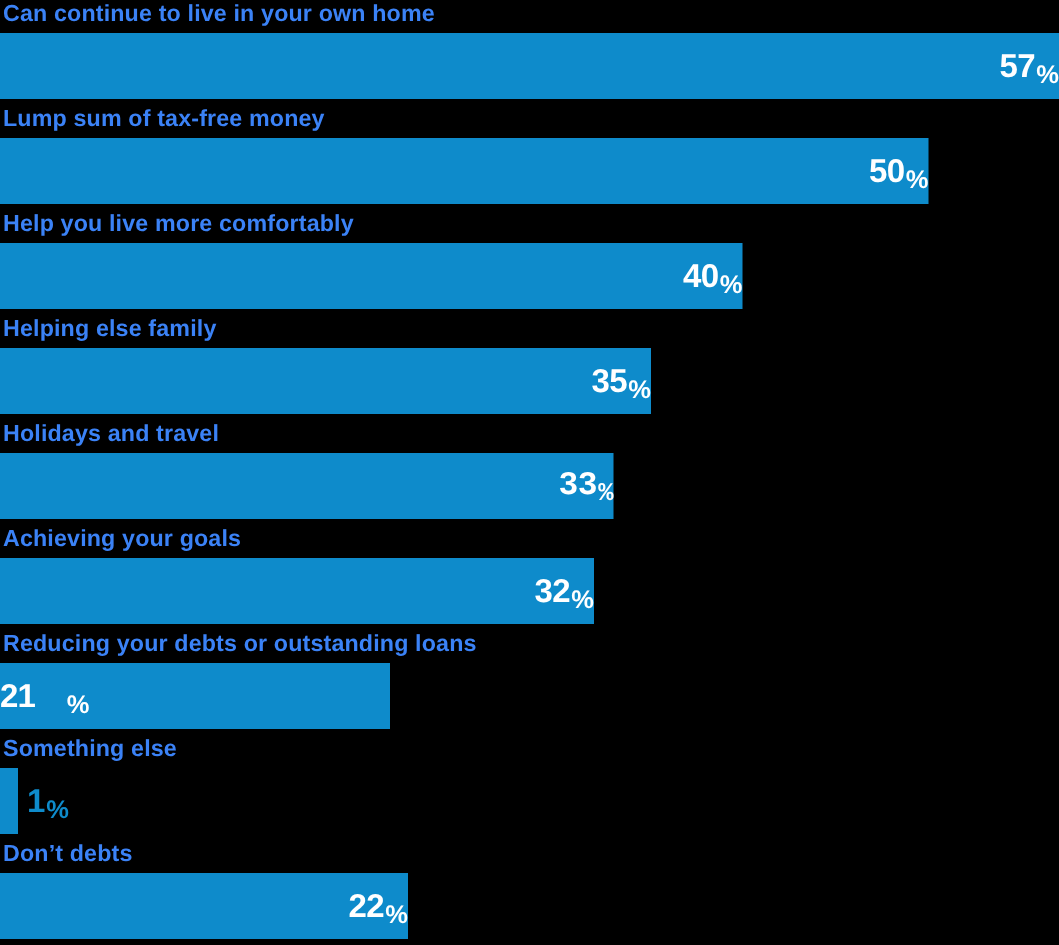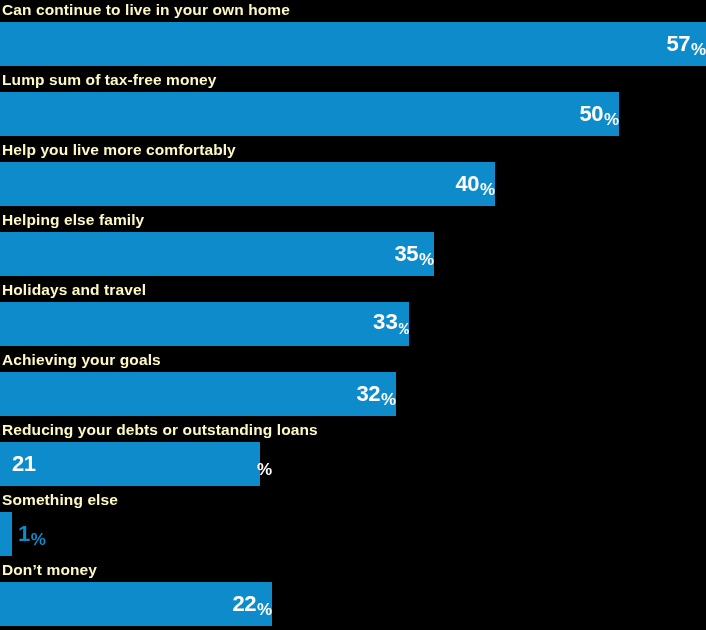--- a/index.html
+++ b/index.html
@@ -30,21 +30,21 @@
 
   .row-label {
     position: absolute;
     left: 2px;
     top: 0px;
     height: 22px;
     line-height: 20px;
     font-size: 15.5px;
     font-weight: 700;
     letter-spacing: 0.1px;
-    color: #fef9c3;
+    color: #3b82f6;
     white-space: nowrap;
   }
 
   .bar-track {
     position: absolute;
     left: 0;
     top: 22px;
     width: 706px;
     height: 44px;
   }
@@ -157,38 +157,38 @@
         <div class="bar-value inside" style="left: 0px; width: 396px; justify-content: flex-end;">
           <span class="num">32</span>
           <span class="pct">%</span>
         </div>
       </div>
     </div>
     <div class="row">
       <div class="row-label">Reducing your debts or outstanding loans</div>
       <div class="bar-track">
         <div class="bar" style="width: 260px;"></div>
-        <div class="bar-value inside" style="left: 12px; width: 260px; justify-content: space-between;">
+        <div class="bar-value inside" style="left: 0px; width: 260px; justify-content: flex-start; gap: 20px;">
           <span class="num">21</span>
           <span class="pct">%</span>
         </div>
       </div>
     </div>
     <div class="row">
       <div class="row-label">Something else</div>
       <div class="bar-track">
         <div class="bar" style="width: 12px;"></div>
         <div class="bar-value outside" style="left: 12px;">
           <span class="num">1</span>
           <span class="pct">%</span>
         </div>
       </div>
     </div>
     <div class="row">
-      <div class="row-label">Don’t money</div>
+      <div class="row-label">Don’t debts</div>
       <div class="bar-track">
         <div class="bar" style="width: 272px;"></div>
         <div class="bar-value inside" style="left: 0px; width: 272px; justify-content: flex-end;">
           <span class="num">22</span>
           <span class="pct">%</span>
         </div>
       </div>
     </div>
   </div>
 

